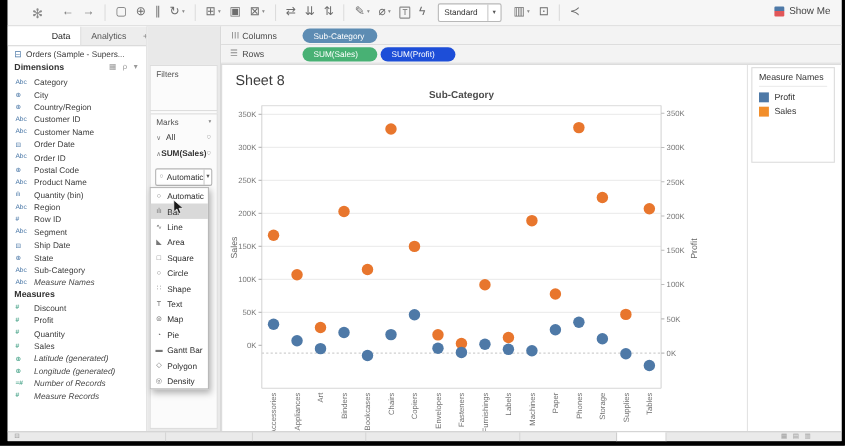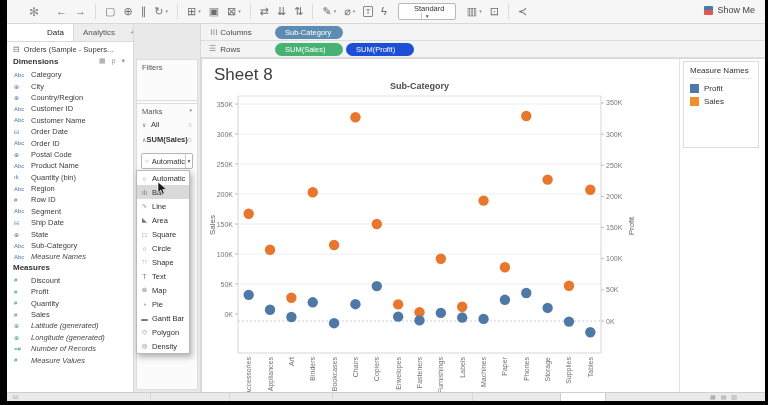--- a/index.html
+++ b/index.html
@@ -9,21 +9,21 @@
 
   
   .toolbar{position:absolute;left:0;top:0;width:100%;height:24px;background:#f6f6f6;
            border-bottom:1px solid #d9d9d9;display:flex;align-items:center;padding-left:8px;box-sizing:border-box;}
   .tb-logo{color:#8b8b8b;font-size:12px;margin:0 13px 0 14px;}
   .tb-item{color:#6d6d6d;font-size:11px;margin:0 4px;display:flex;align-items:center;line-height:1;cursor:default;}
   .tb-item .boxT{border:1px solid #8a8a8a;border-radius:1px;font-size:7.5px;padding:0 1.5px;line-height:9px;}
   .tb-caret{font-size:5px;color:#8a8a8a;margin-left:2px;}
   .tb-sep{width:1px;height:15px;background:#dcdcdc;margin:0 5px;}
   .fit-select{width:56px;height:15px;background:#fff;border:1px solid #b8b8b8;border-radius:2px;
-              font-size:7.5px;color:#333;display:flex;align-items:center;margin:0 7px;flex-direction:column;}
+              font-size:7.5px;color:#333;display:flex;align-items:center;margin:0 7px;}
   .fit-select .lab{flex:1;padding-left:5px;}
   .fit-dd{width:11px;height:100%;border-left:1px solid #c9c9c9;display:flex;align-items:center;justify-content:center;font-size:5px;color:#555;}
   .showme{position:absolute;right:10px;top:5px;display:flex;align-items:center;gap:4px;font-size:9px;color:#3f3f3f;}
   .showme-ic{width:9px;height:9px;border-radius:1px;background:linear-gradient(180deg,#4e79a7 0 45%,#e15759 45% 100%);}
 
   
   .sidebar{position:absolute;left:0;top:24px;width:127px;height:368px;background:#fff;
            border-right:1px solid #d9d9d9;box-sizing:border-box;overflow:hidden;}
   .side-tabs{height:17px;background:#ededed;display:flex;border-bottom:1px solid #d9d9d9;align-items:stretch;}
   .side-tab{font-size:8px;color:#555;padding:0 9px;display:flex;align-items:center;}
@@ -73,21 +73,21 @@
   .shelf-label{width:66px;display:flex;gap:4px;align-items:center;padding-left:8px;font-size:8px;color:#4a4a4a;flex:none;}
   .shelf-ic{color:#8a8a8a;font-size:8px;line-height:1;}
   .rot90{display:inline-block;transform:rotate(90deg);}
   .pills{display:flex;gap:3px;align-items:center;}
   .pill{height:13px;border-radius:7px;color:#fff;font-size:7.5px;display:flex;align-items:center;
         padding:0 10px;min-width:68px;box-sizing:border-box;}
 
   
   .worksheet{position:absolute;left:194px;top:58px;right:0;bottom:9px;background:#fff;
              border-left:1px solid #d9d9d9;border-top:1px solid #d9d9d9;box-sizing:border-box;}
-  .sheet-title{position:absolute;left:12px;top:6px;font-size:17px;color:#3d3d3d;}
+  .sheet-title{position:absolute;left:12px;top:6px;font-size:13px;color:#3d3d3d;}
   #chart{position:absolute;left:0;top:0;}
   .legend-wrap{position:absolute;right:0;top:0;width:85px;height:100%;border-left:1px solid #e3e3e3;}
   .legend-card{position:absolute;left:3px;top:2px;width:76px;height:87px;background:#fff;border:1px solid #dcdcdc;
                box-sizing:border-box;padding:4px 6px;}
   .legend-title{font-size:8px;color:#333;padding-bottom:3px;border-bottom:1px solid #ececec;margin-bottom:3px;}
   .legend-item{display:flex;align-items:center;gap:5px;height:13px;font-size:8px;color:#333;}
   .swatch{width:9px;height:9px;flex:none;}
 
   
   .bottombar{position:absolute;left:0;bottom:0;width:100%;height:9px;background:#eaeaea;border-top:1px solid #cfcfcf;box-sizing:border-box;}
@@ -295,21 +295,21 @@
           <div class="field-row italic">
             <span class="f-ic measure">⊕</span>
             <span class="f-lab">Longitude (generated)</span>
           </div>
           <div class="field-row italic">
             <span class="f-ic measure">=#</span>
             <span class="f-lab">Number of Records</span>
           </div>
           <div class="field-row italic">
             <span class="f-ic measure">#</span>
-            <span class="f-lab">Measure Values</span>
+            <span class="f-lab">Measure Records</span>
           </div>
         </div>
     </div>
 
     <div class="cards">
       <div class="card" id="card-pages">
         <div class="card-label">Pages</div>
       </div>
       <div class="card" id="card-filters">
         <div class="card-label">Filters</div>

